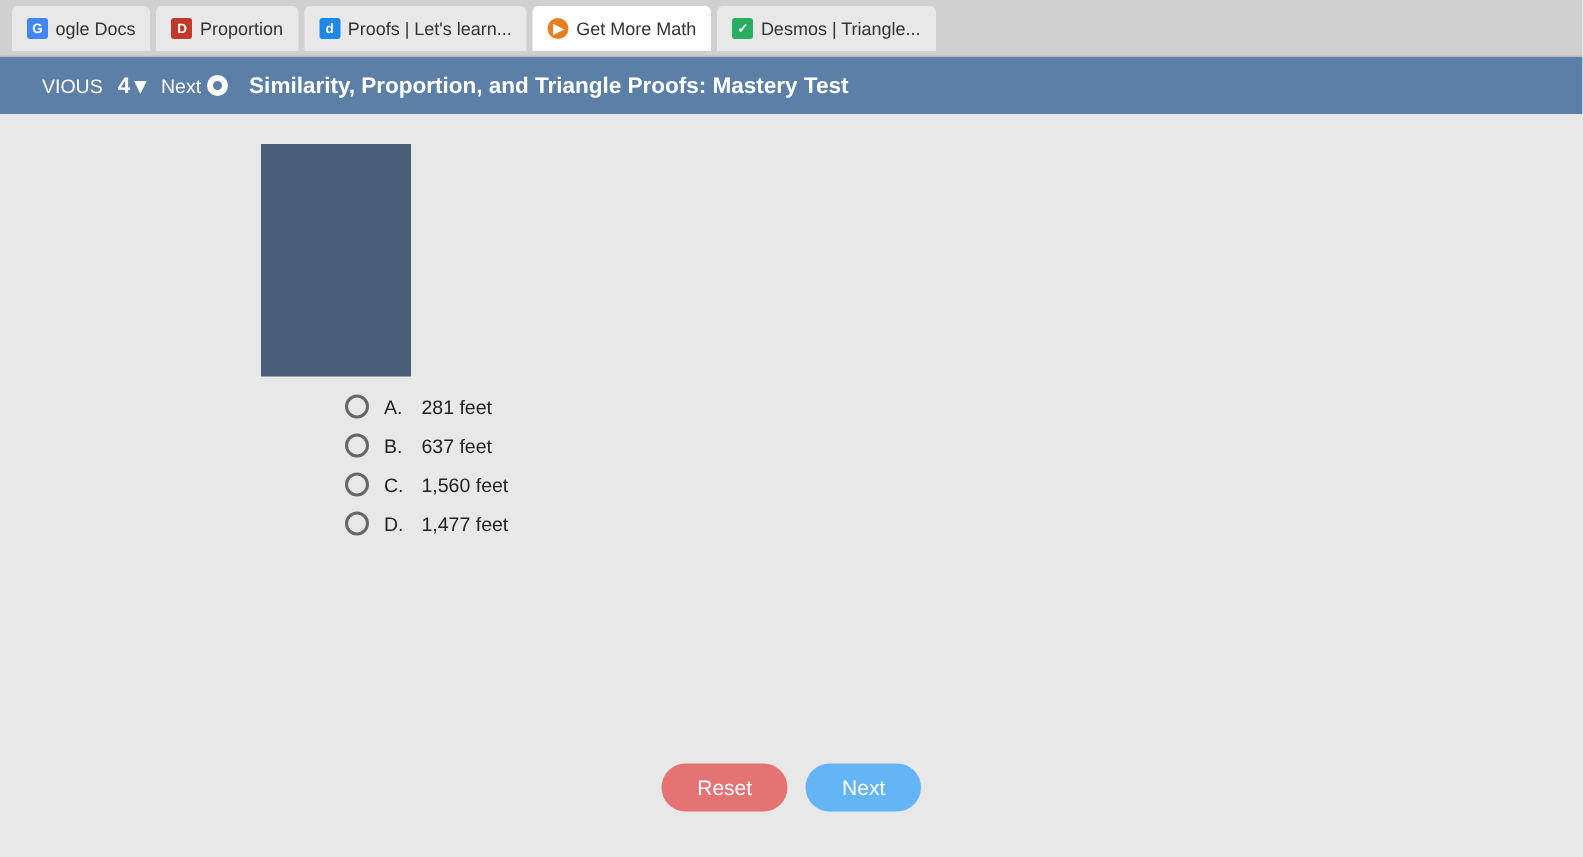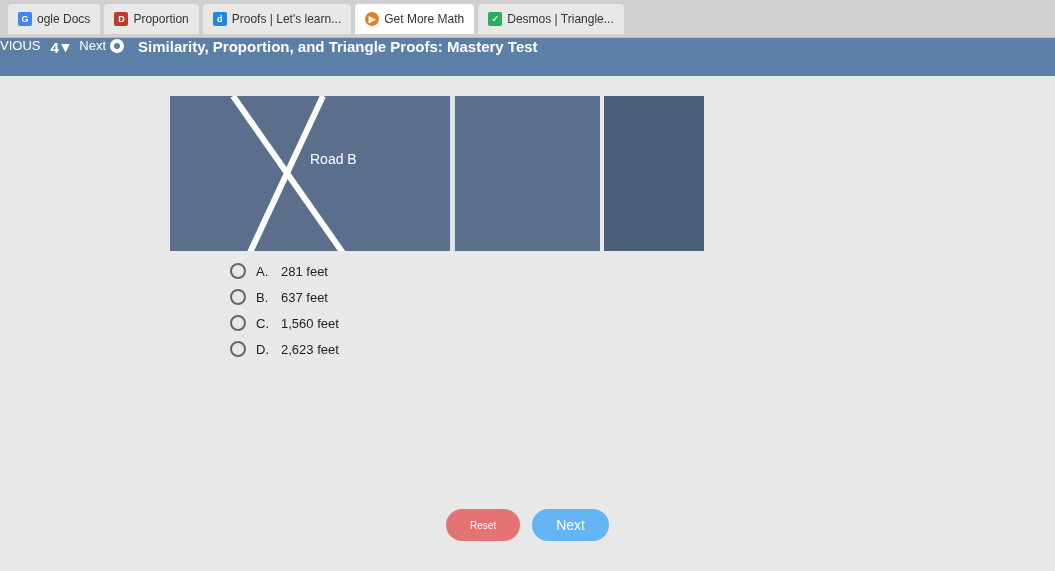--- a/index.html
+++ b/index.html
@@ -46,22 +46,22 @@
     .tab-icon.deltamath { background: #c0392b; color: #fff; }
     .tab-icon.desmos { background: #1e88e5; color: #fff; }
     .tab-icon.getmore { background: #e67e22; color: #fff; border-radius: 50%; }
     .tab-icon.desmos2 { background: #27ae60; color: #fff; }
 
     
     .app-header {
       background: #5b7fa6;
       height: 38px;
       display: flex;
-      align-items: flex-start;
-      padding: 0 0;
+      align-items: center;
+      padding: 0 28px;
       gap: 10px;
       color: #fff;
       font-size: 13px;
     }
     .app-header .vious { font-size: 13px; color: #fff; }
     .question-num {
       display: flex;
       align-items: center;
       gap: 3px;
     }
@@ -205,21 +205,21 @@
       margin-top: auto;
       width: 100%;
       padding-bottom: 10px;
     }
     .btn-reset {
       background: #e57373;
       color: #fff;
       border: none;
       border-radius: 20px;
       padding: 8px 24px;
-      font-size: 10px;
+      font-size: 14px;
       cursor: pointer;
       font-weight: 500;
     }
     .btn-next {
       background: #64b5f6;
       color: #fff;
       border: none;
       border-radius: 20px;
       padding: 8px 24px;
       font-size: 14px;
@@ -266,26 +266,20 @@
           <circle cx="4" cy="4" r="3" fill="#5b7fa6"></circle>
         </svg>
     </div>
   </div>
   <span class="header-title">Similarity, Proportion, and Triangle Proofs: Mastery Test</span>
 </div>
 
 <div class="main-content">
 
   <div class="diagram-area">
-    <div class="diagram-img">
-      <div class="diag-left"></div>
-      <div class="diag-right"></div>
-      <div class="vert-line"></div>
-      <span class="road-label">Road B</span>
-    </div>
     <div class="diagram-right"></div>
   </div>
 
 
   <div class="choices">
     <div class="choice-item">
       <div class="radio-outer">
           <div class="radio-inner"></div>
         </div>
       <span class="choice-letter">A.</span>
@@ -303,21 +297,21 @@
           <div class="radio-inner"></div>
         </div>
       <span class="choice-letter">C.</span>
       <span class="choice-value">1,560 feet</span>
     </div>
     <div class="choice-item">
       <div class="radio-outer">
           <div class="radio-inner"></div>
         </div>
       <span class="choice-letter">D.</span>
-      <span class="choice-value">2,623 feet</span>
+      <span class="choice-value">1,477 feet</span>
     </div>
   </div>
 
   <div class="bottom-buttons">
     <button class="btn-reset">Reset</button>
     <button class="btn-next">Next</button>
   </div>
 </div>
 
 </body></html>

